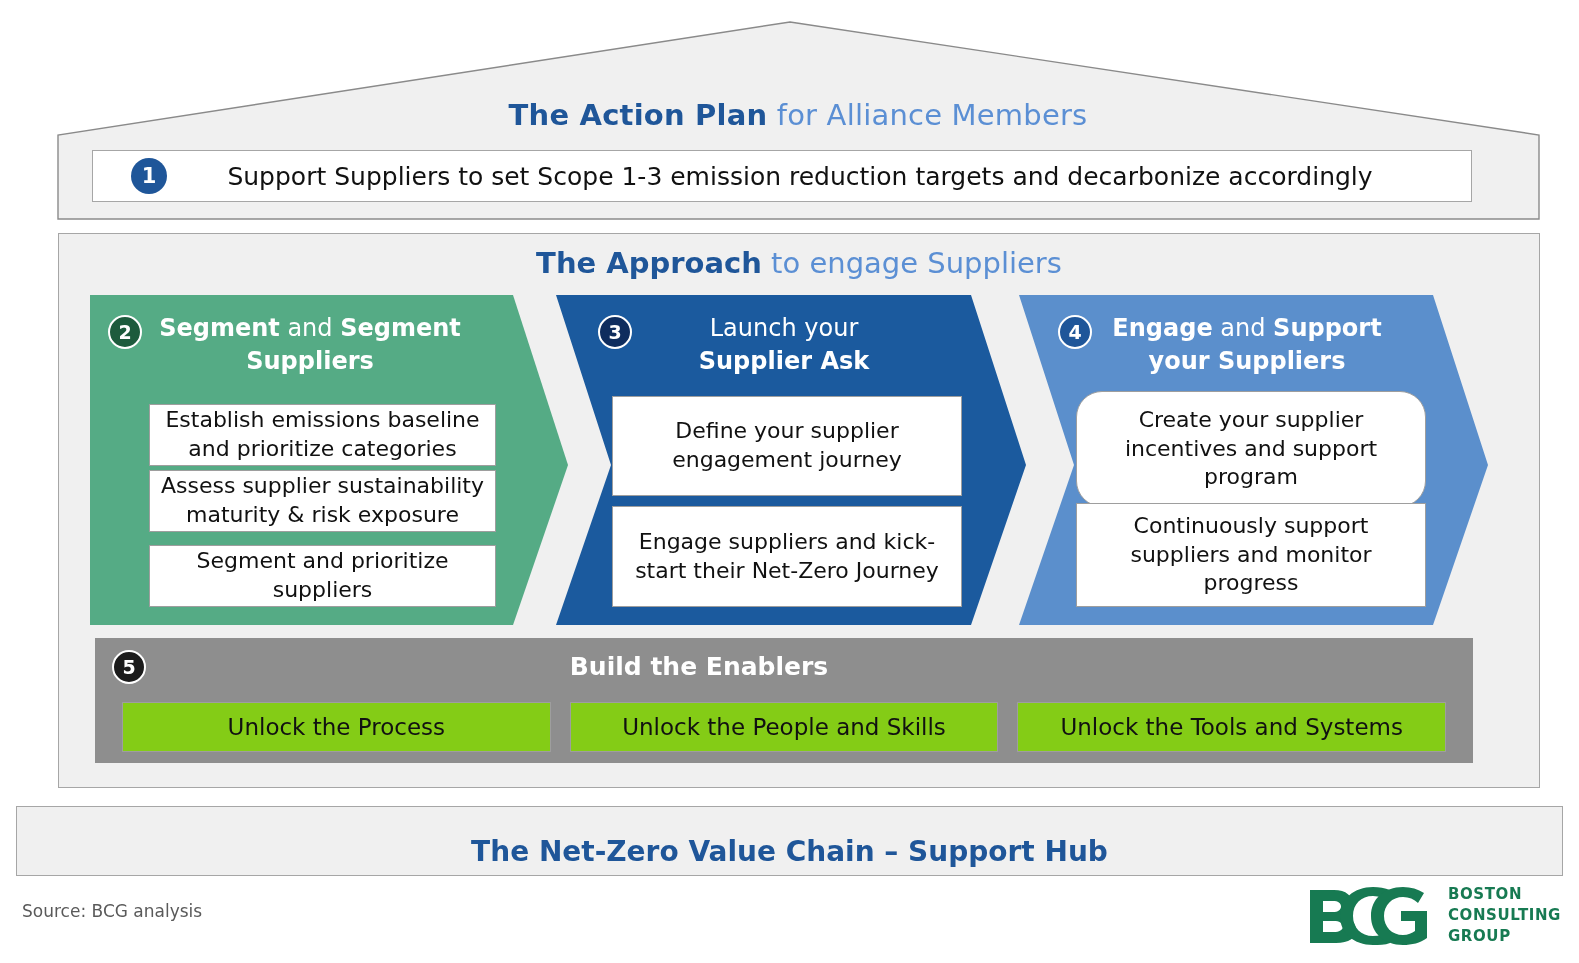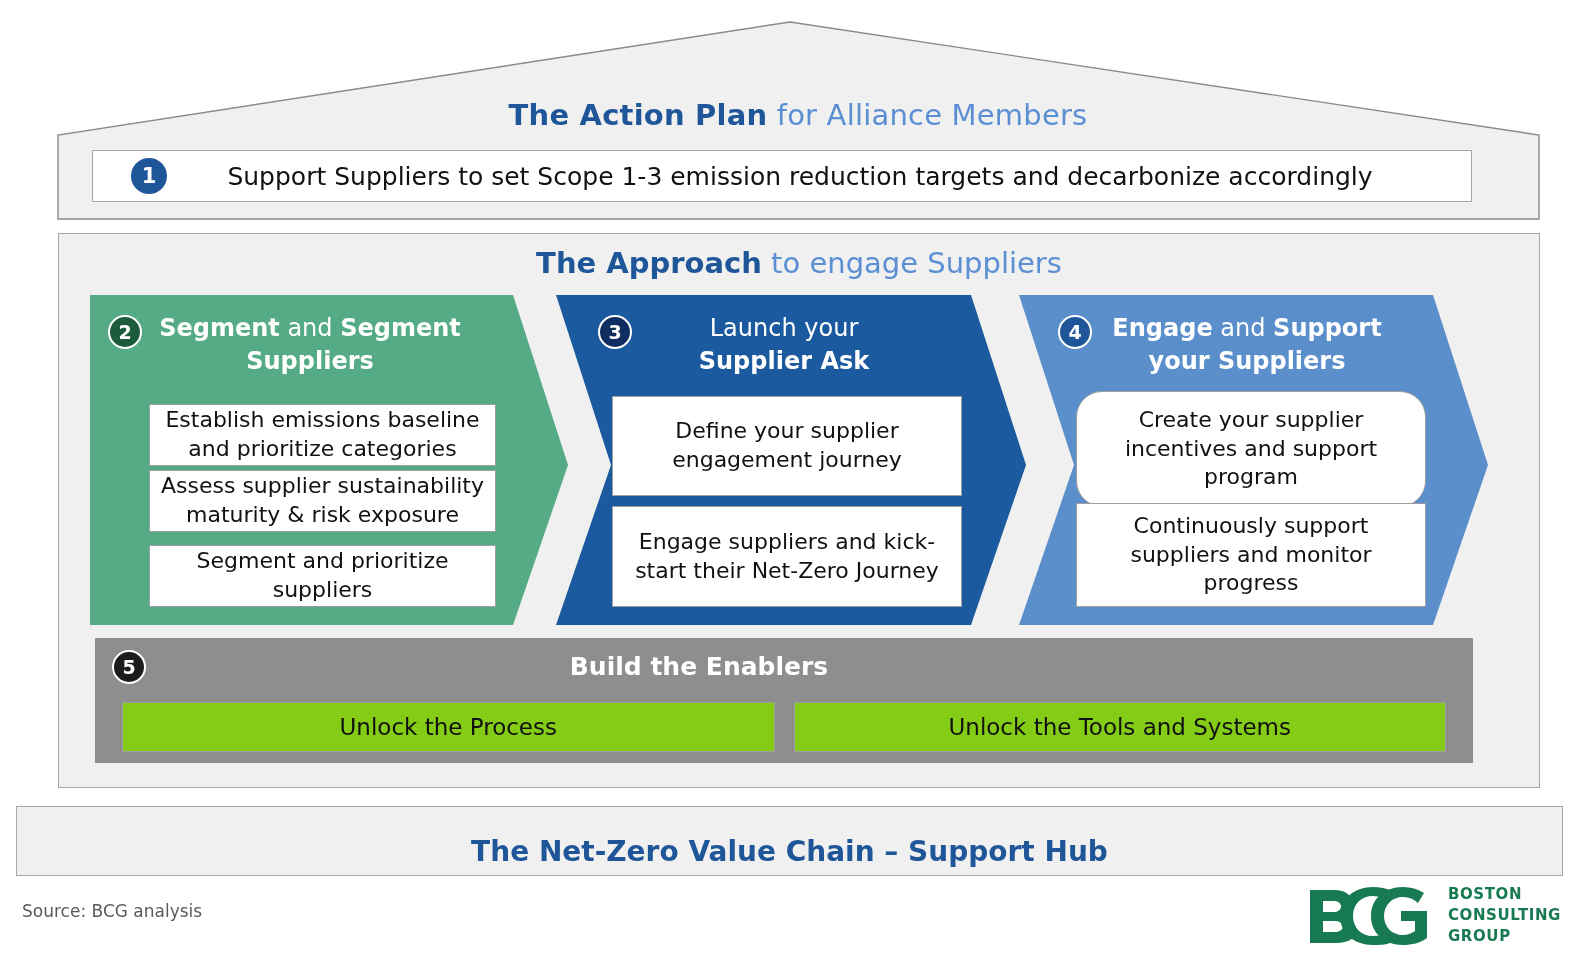--- a/index.html
+++ b/index.html
@@ -293,20 +293,21 @@
   </div>
 </div>
 <div class="card" style="left:1076px; top:391px; width:350px; height:116px;border-radius:26px;">Create your supplier incentives and support program</div>
 <div class="card" style="left:1076px; top:503px; width:350px; height:104px;">Continuously support suppliers and monitor progress</div>
 
 <div id="enablers">
   <div class="badge" id="badge-5">5</div>
   <div id="enablers-title">Build the Enablers</div>
   <div id="enabler-row">
     <div class="enabler-card">Unlock the Process</div>
+    <div class="enabler-card">Unlock the People and Skills</div>
     <div class="enabler-card">Unlock the Tools and Systems</div>
   </div>
 </div>
 
 <div id="hub-bar">
   <div id="hub-text">The Net-Zero Value Chain – Support Hub</div>
 </div>
 
 <div id="source-note">Source: BCG analysis</div>
 

